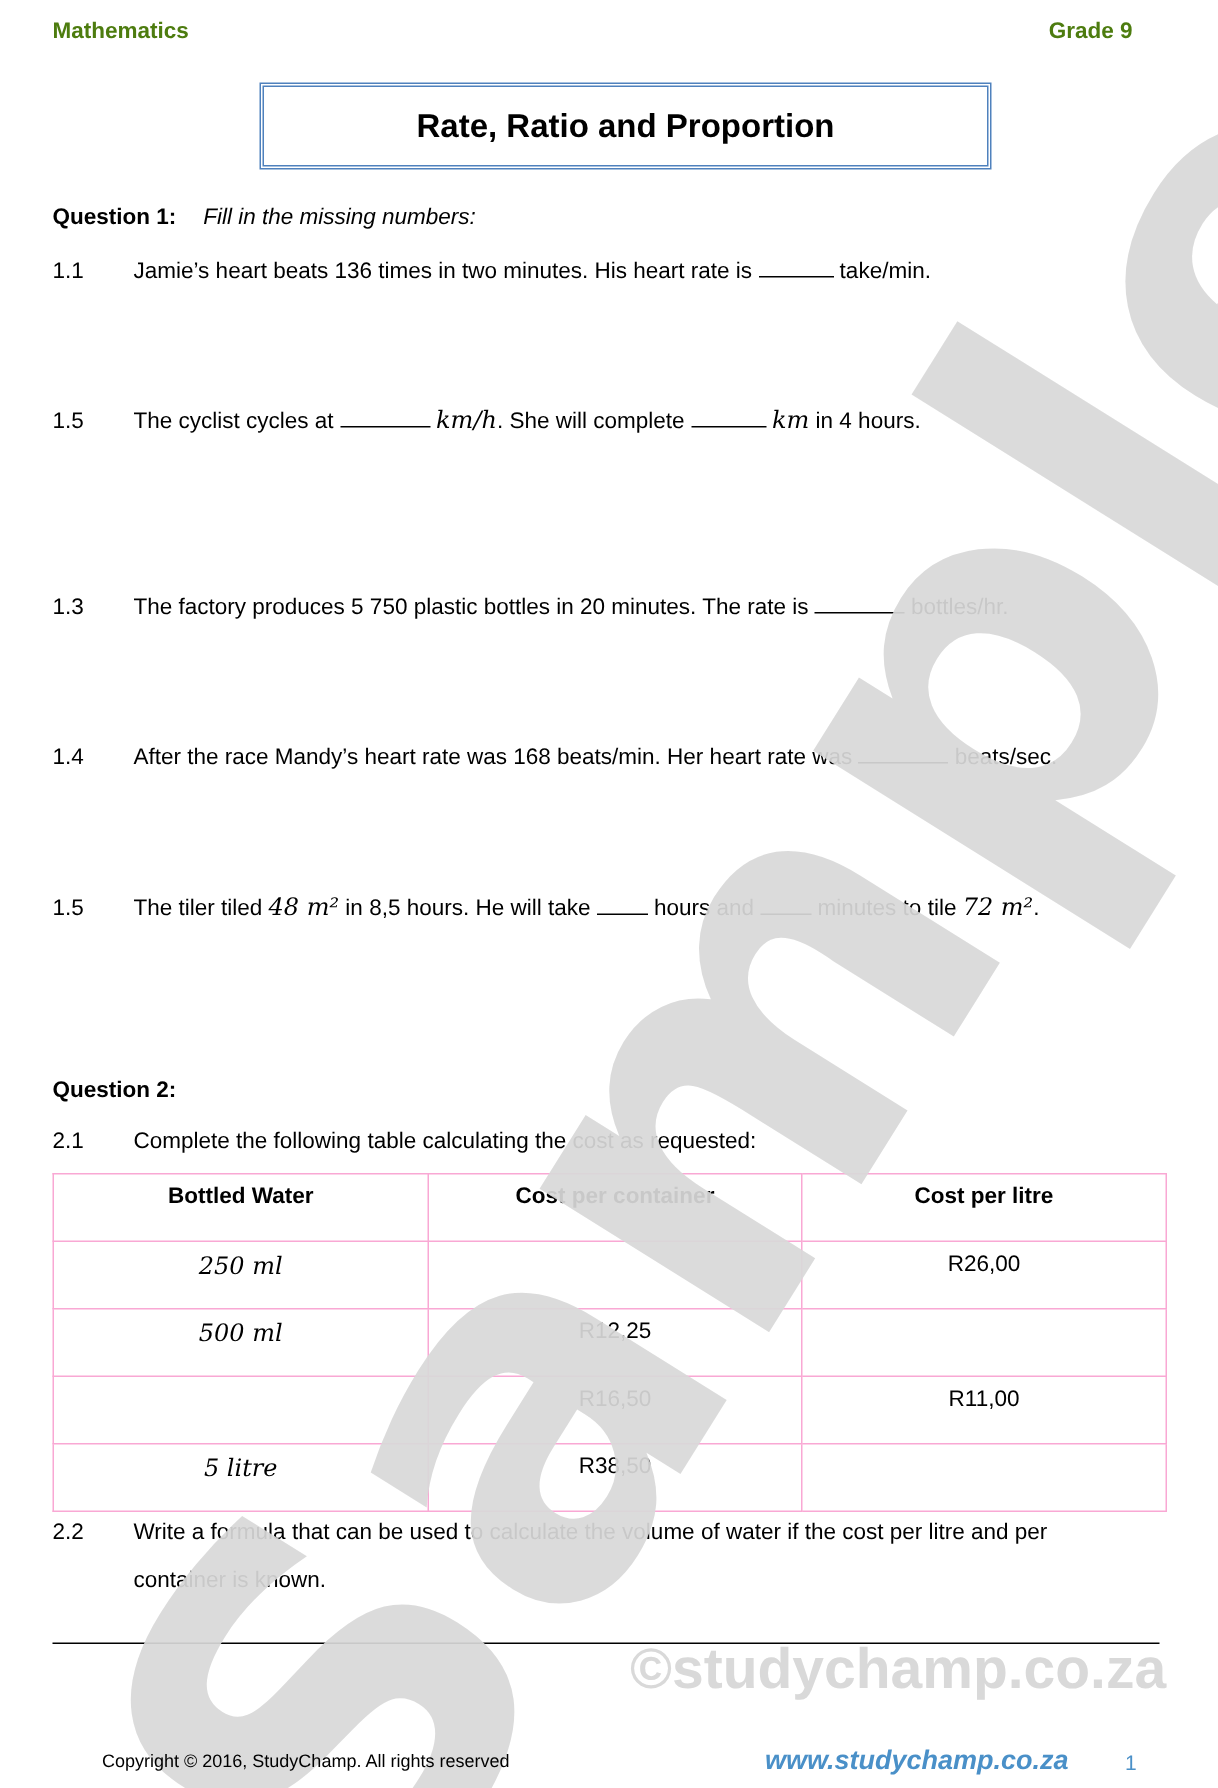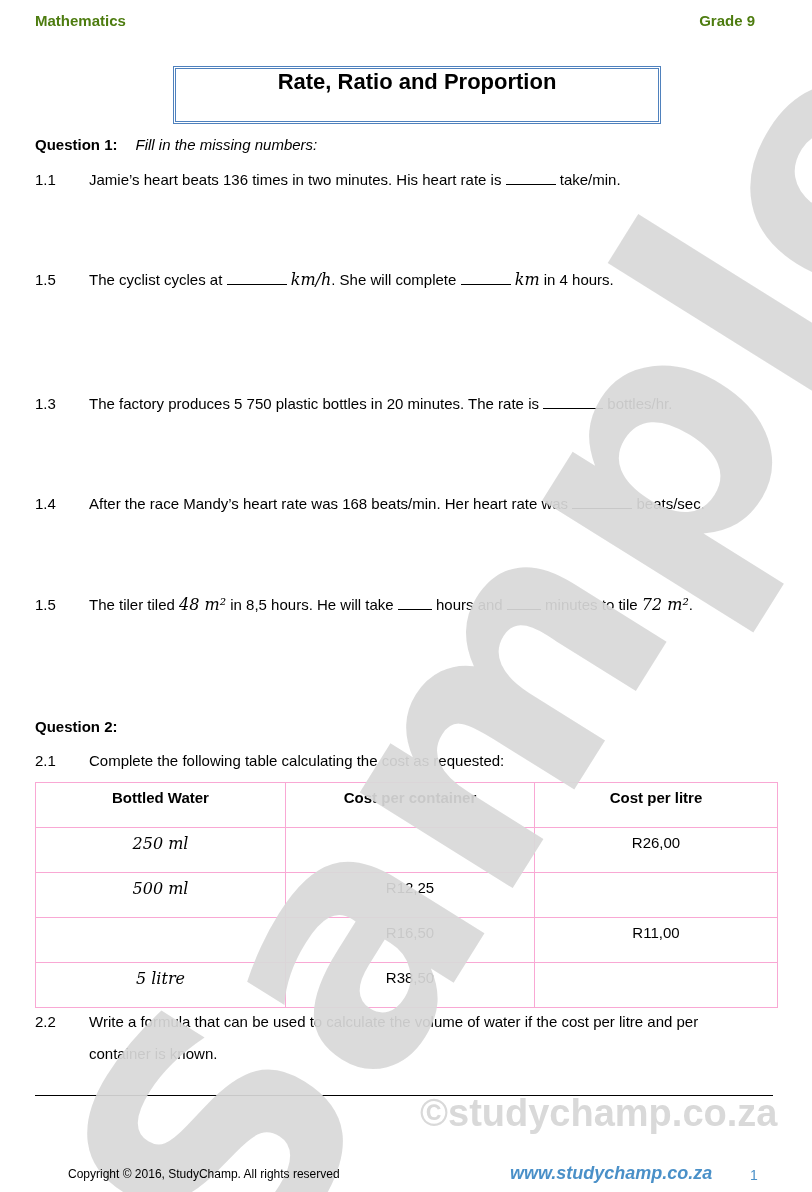--- a/index.html
+++ b/index.html
@@ -6,23 +6,23 @@
   body {
     width: 812px; height: 1192px; position: relative; overflow: hidden;
     background: #ffffff; color: #000;
     font-family: "Liberation Sans", "DejaVu Sans", sans-serif;
     font-size: 15px;
   }
   .hdr { position: absolute; top: 12px; font-weight: bold; font-size: 15px; color: #4d7c0f; }
   .hdr.left { left: 35px; }
   .hdr.right { right: 57px; }
   .title-box {
-    position: absolute; left: 173px; top: 66px; width: 482px; height: 52px;
+    position: absolute; left: 173px; top: 55px; width: 482px; height: 52px;
     border: 3px double #4f81bd;
-    display: flex; justify-content: center;
+    display: flex; align-items: center; justify-content: center;
   }
   .title-box span { font-weight: bold; font-size: 22px; }
   .q-head { position: absolute; left: 35px; font-size: 15px; }
   .q-head b { font-weight: bold; margin-right: 18px; text-align: center; }
   .q-head i { font-style: italic; }
   .item { position: absolute; left: 35px; right: 30px; font-size: 15px; line-height: 20px; white-space: nowrap; }
   .item .num { display: inline-block; width: 54px; }
   .math { font-family: "DejaVu Serif", serif; font-style: italic; font-size: 16px; }
   .blank { display: inline-block; border-bottom: 1px solid #000; height: 14px; vertical-align: baseline; }
   table.water {

